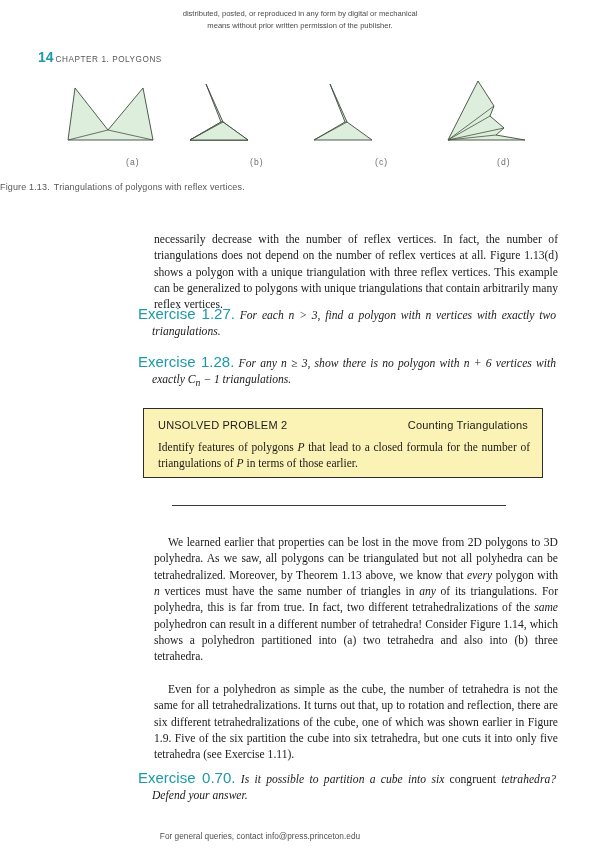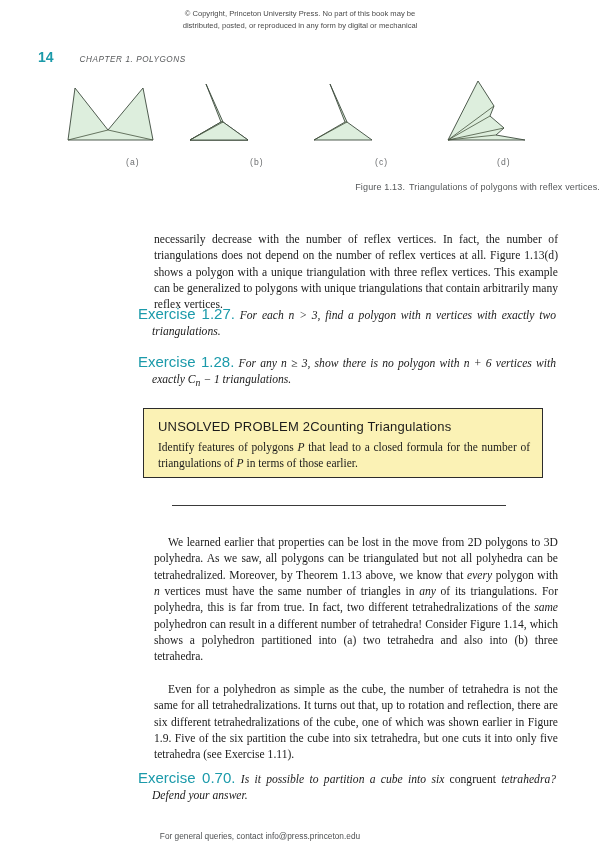--- a/index.html
+++ b/index.html
@@ -42,24 +42,23 @@
     white-space: nowrap;
   }
   .runhead .folio {
     color: #1b9aaa;
     font-weight: bold;
     font-size: 14px;
     letter-spacing: 0;
   }
   .runhead .chap {
     color: #56585a;
-    margin-left: 26px;
+    margin-left: 2px;
     font-size: 8.2px;
     letter-spacing: 0.55px;
-    font-style: italic;
   }
 
   
   .figure {
     position: absolute;
     left: 38px;
     top: 76px;
     width: 524px;
     height: 90px;
   }
@@ -84,21 +83,21 @@
   .sl-a { left: 88px; }
   .sl-b { left: 212px; }
   .sl-c { left: 337px; }
   .sl-d { left: 459px; }
 
   .fig-caption {
     position: absolute;
     left: 0;
     top: 182px;
     width: 600px;
-    text-align: right;
+    text-align: left;
     font-family: "Liberation Sans", sans-serif;
     font-size: 9px;
     color: #55585a;
     letter-spacing: 0.15px;
   }
   .fig-caption .fc-num { margin-right: 4px; }
 
   
   .body-col {
     position: absolute;
@@ -153,23 +152,24 @@
     background: #fbf2b5;
     border: 1.3px solid #2c2c2c;
     box-sizing: border-box;
   }
   .ub-head {
     position: absolute;
     left: 14px;
     top: 10px;
     right: 14px;
     font-family: "Liberation Sans", sans-serif;
-    font-size: 13px;
+    font-size: 11px;
     color: #1c1c1c;
     display: flex;
+    justify-content: space-between;
     letter-spacing: 0.2px;
   }
   .ub-body {
     position: absolute;
     left: 14px;
     top: 30px;
     width: 372px;
     font-size: 11.5px;
     line-height: 16.2px;
     text-align: justify;
@@ -197,22 +197,22 @@
     font-size: 8.3px;
     color: #4e5052;
   }
 </style>
 </head>
 <body>
 
 <div class="page">
 
   <div class="copyright">
-    <div>© Copyright, Princeton University Press. No part of this book may be</div>
     <div>distributed, posted, or reproduced in any form by digital or mechanical</div>
+    <div>means without prior written permission of the publisher.</div>
   </div>
 
   <div class="runhead">
     <span class="folio">14</span><span class="chap">CHAPTER 1. POLYGONS</span>
   </div>
 
   <div class="figure">
     <svg width="524" height="90" viewBox="0 0 524 90">
 
       <g>

